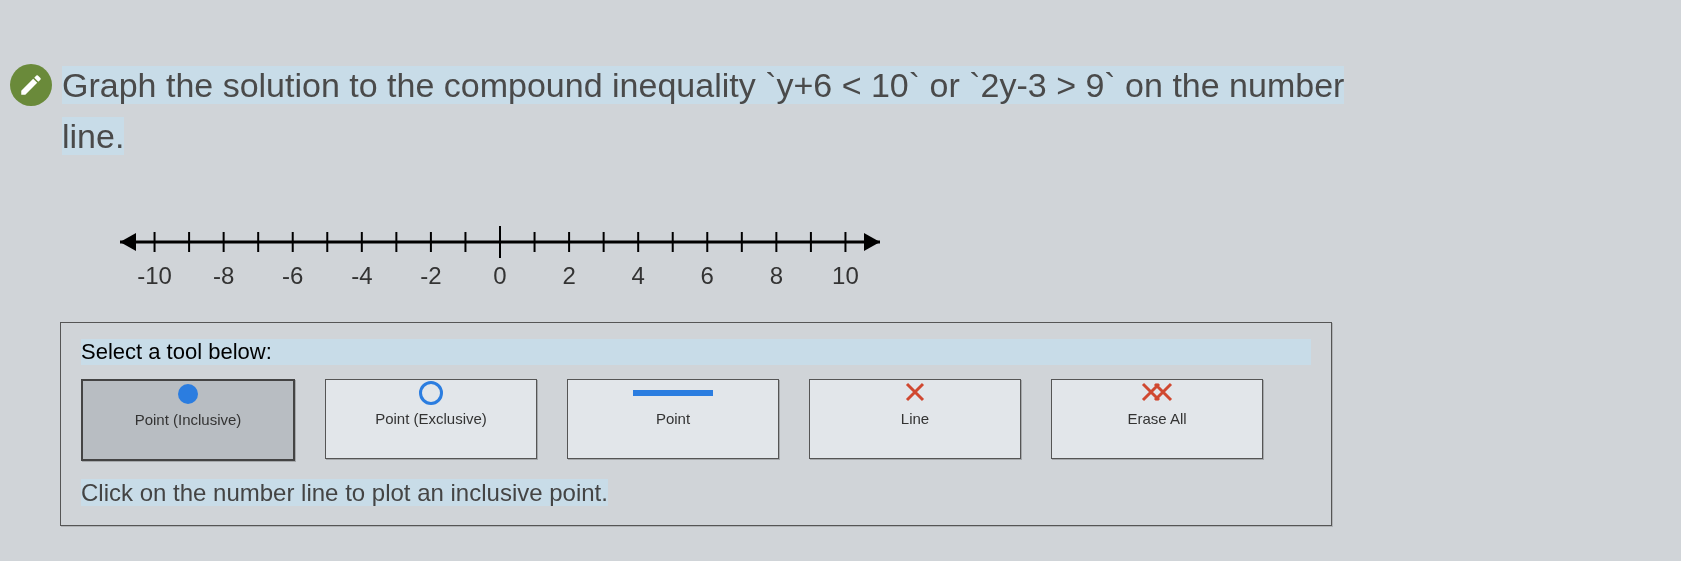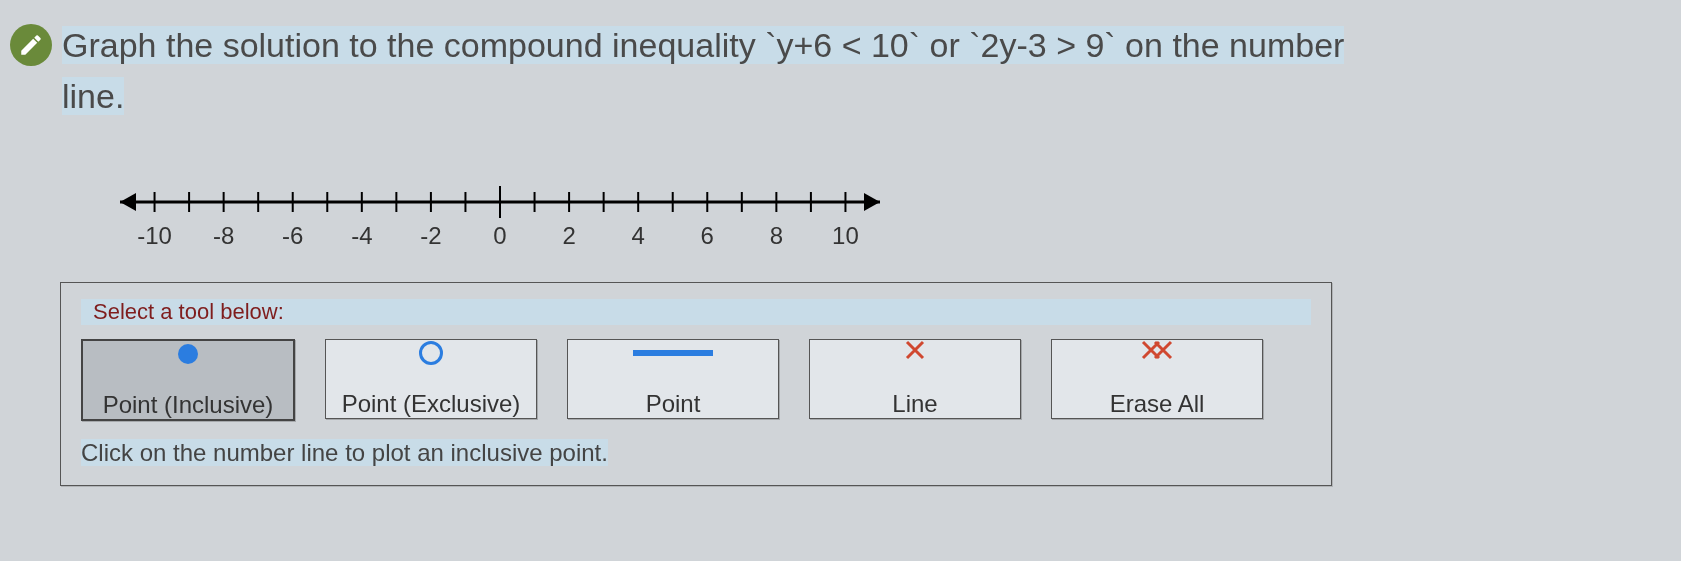--- a/index.html
+++ b/index.html
@@ -7,20 +7,21 @@
     padding: 0;
     background: #d0d4d8;
     font-family: Arial, sans-serif;
     color: #3a3a3a;
     width: 1681px;
     height: 561px;
     overflow: hidden;
   }
   .page {
     padding: 20px 0 0 0;
+    margin-top: 40px;
   }
   .question-row {
     display: flex;
     align-items: flex-start;
     padding: 0 10px 0 10px;
   }
   .badge-icon {
     flex: 0 0 auto;
     width: 42px;
     height: 42px;
@@ -56,38 +57,37 @@
   .toolbox {
     margin: 20px 0 0 60px;
     width: 1230px;
     border: 1px solid #555;
     padding: 16px 20px 18px 20px;
     background: transparent;
     box-shadow: 1px 1px 0 rgba(0,0,0,0.15);
   }
   .toolbox-title {
     font-size: 22px;
-    color: #7f1d1d;
+    color: #000000;
     margin: 0 0 14px 0;
-    padding-left: 12px;
   }
   .tool-row {
     display: flex;
     gap: 30px;
   }
   .tool {
     width: 210px;
     height: 78px;
     border: 1px solid #555;
     background: #e2e6ea;
     display: flex;
     flex-direction: column;
     align-items: center;
-    justify-content: space-between;
-    font-size: 24px;
+    justify-content: flex-start;
+    font-size: 15px;
     color: #333;
     box-shadow: 1px 1px 0 rgba(0,0,0,0.2);
     cursor: pointer;
     gap: 4px;
   }
   .tool.selected {
     background: #b8bdc2;
     border: 2px solid #444;
   }
   .tool .tool-icon {

